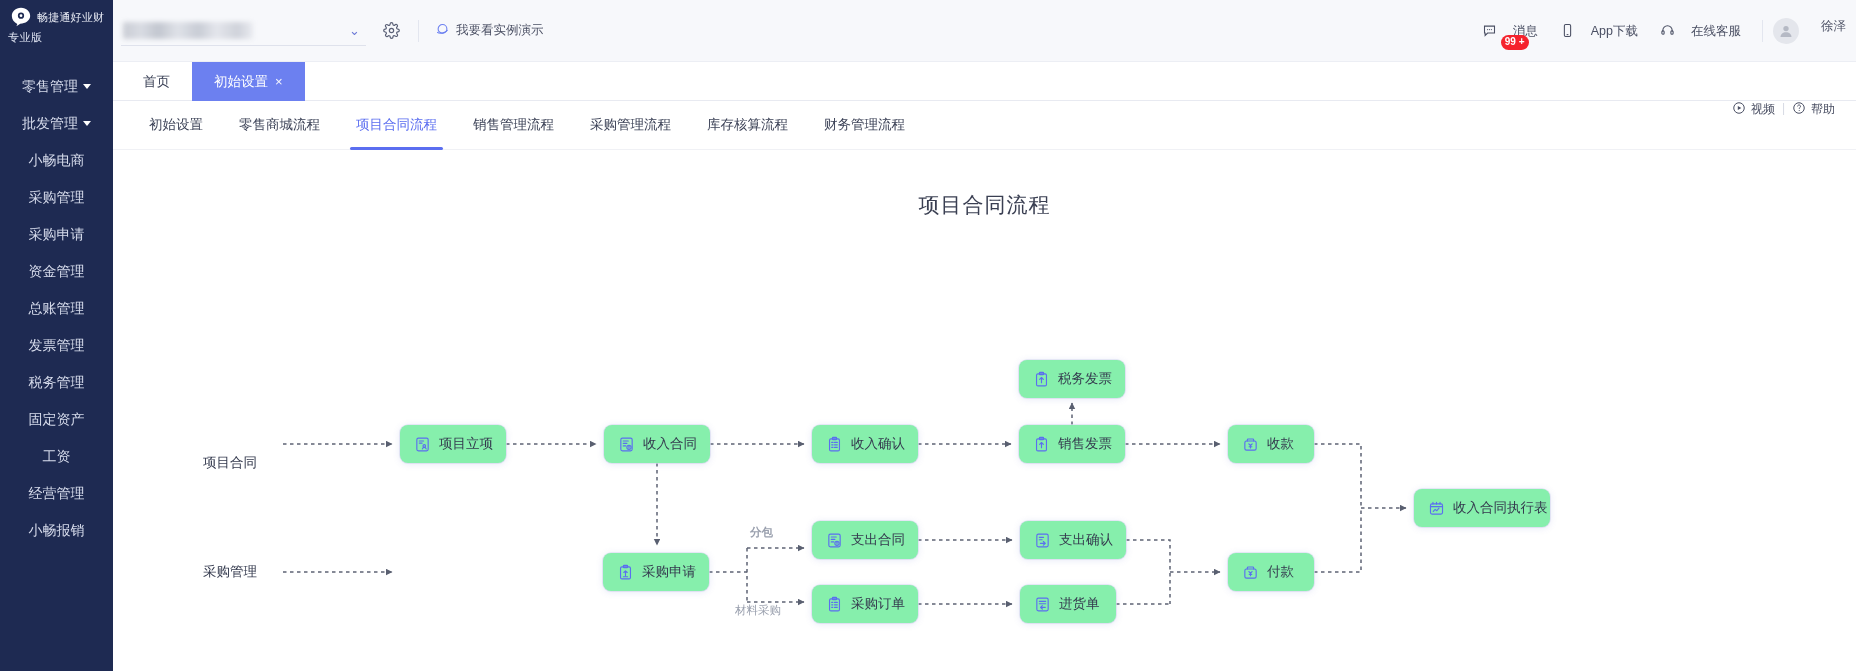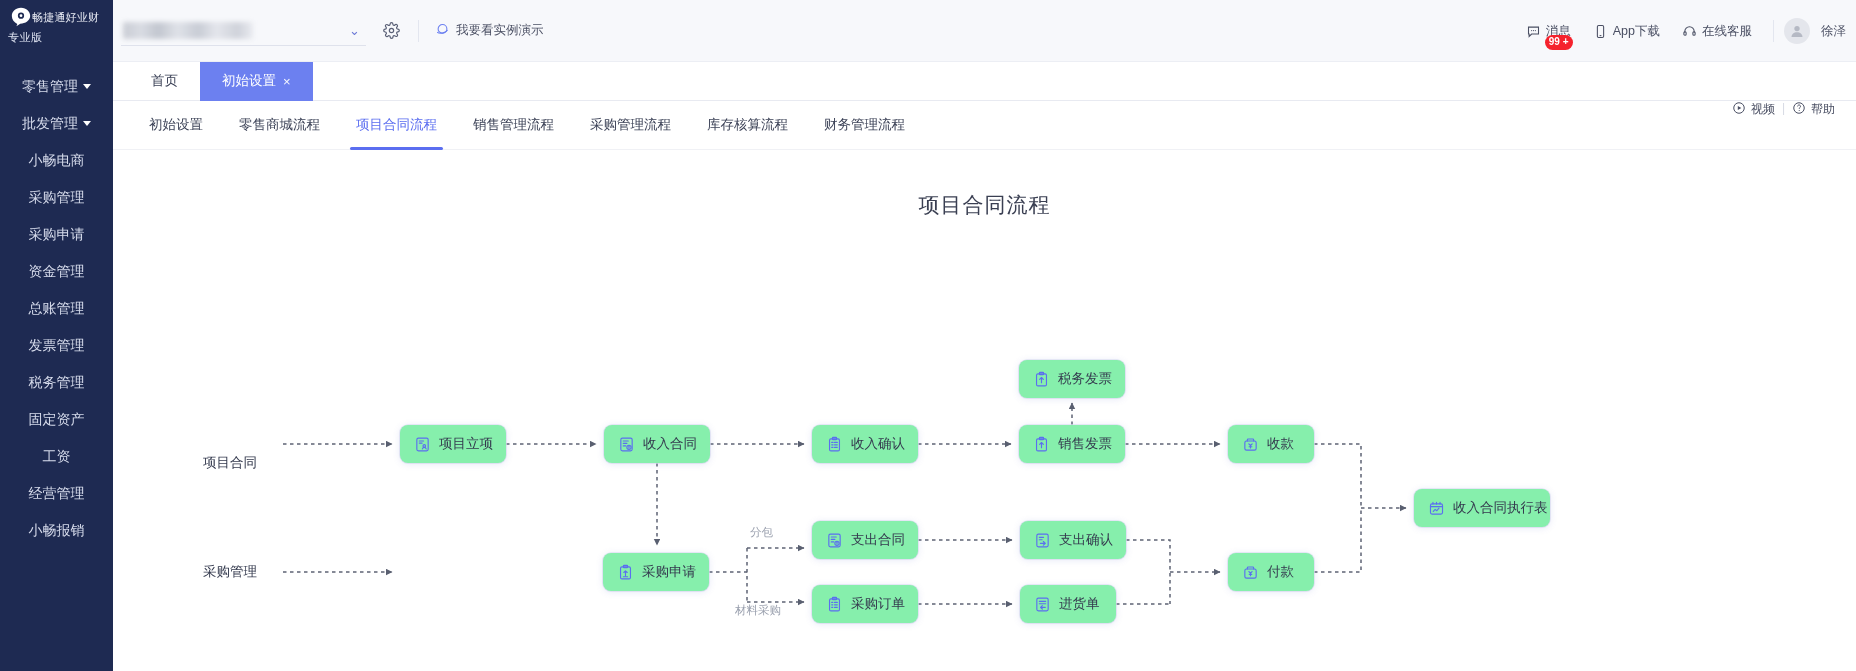--- a/index.html
+++ b/index.html
@@ -19,21 +19,21 @@
     width: 113px; height: 671px;
     background: #1e2a52;
     display: flex; flex-direction: column;
     z-index: 5;
   }
   .logo-wrap {
     height: 62px; padding: 6px 0 0 0;
     display: flex; flex-direction: column; align-items: flex-start;
     position: relative;
   }
-  .logo-row { display: flex; align-items: center; padding-left: 10px; }
+  .logo-row { display: flex; align-items: center; gap: 5px; padding-left: 10px; }
   .logo-mark {
     width: 22px; height: 22px; flex: 0 0 22px;
     position: relative;
   }
   .logo-mark svg { display:block; }
   .logo-text {
     color: #e9ecf5; font-size: 11px; letter-spacing: .2px;
     white-space: nowrap; overflow: hidden; max-width: 70px;
   }
   .logo-pro {
@@ -98,21 +98,21 @@
   .demo-link {
     display: flex; align-items: center; gap: 6px;
     color: #4a4f63; font-size: 12.5px; cursor: pointer; white-space: nowrap;
   }
 
   .topbar-right {
     position: absolute; right: 8px; top: 0; height: 62px;
     display: flex; align-items: center; gap: 0;
   }
   .tr-item {
-    display: flex; align-items: center; gap: 5px;
+    display: flex; gap: 16px;
     color: #4a4f63; font-size: 12.5px;
     padding: 0 11px; cursor: pointer; position: relative;
     white-space: nowrap;
   }
   .badge {
     position: absolute; top: 12px; left: 30px;
     background: #f5222d; color: #fff;
     font-size: 10px; line-height: 14px;
     height: 15px; min-width: 25px; padding: 0 4px;
     border-radius: 8px; text-align: center;
@@ -123,23 +123,23 @@
     width: 26px; height: 26px; border-radius: 50%;
     background: #e4e6ec;
     display: flex; align-items: center; justify-content: center;
     margin-right: 6px;
   }
   .user-name { color:#4a4f63; font-size: 12.5px; white-space: nowrap; }
 
   
   .wintabs {
     height: 39px; background: #ffffff;
-    display: flex; align-items: center;
+    display: flex; align-items: flex-start;
     border-bottom: 1px solid #e8eaf1;
-    padding-left: 16px;
+    padding-left: 8px;
   }
   .wtab {
     height: 39px; display: flex; align-items: center;
     padding: 0 22px; font-size: 13.5px; color: #3c4257;
     cursor: pointer; gap: 7px; white-space: nowrap;
   }
   .wtab.active { background: #6c80f0; color: #ffffff; }
   .wtab .x { font-size: 13px; opacity: .95; }
 
   
@@ -464,21 +464,21 @@
 
             <path d="M1201,422 L1248,422 L1248,358"></path>
 
             <path d="M1248,358 L1293,358" marker-end="url(#ah)"></path>
           </g>
         </svg>
 
         <div id="nodeLayer">
             <div class="rowlabel" style="left: 90px; top: 285px; margin-top: 19px;">项目合同</div>
             <div class="rowlabel" style="left: 90px; top: 413px;">采购管理</div>
-            <div class="edgelabel" style="left: 637px; top: 375px;">分包</div>
+            <div class="edgelabel" style="left: 637px; top: 375px; font-weight: bold;">分包</div>
             <div class="edgelabel" style="left: 622px; top: 453px;">材料采购</div>
             <div class="node" style="left: 287px; top: 275px; width: 106px;">
               <span class="ic">
                 <svg width="17" height="17" viewBox="0 0 24 24" fill="none" stroke="#5b6ef0" stroke-width="1.6" stroke-linecap="round" stroke-linejoin="round">
                   <rect x="4" y="3" width="16" height="18" rx="2.2"></rect>
                   <path d="M7.5 7h6M7.5 10h4"></path>
                   <circle cx="14.5" cy="14" r="1.8"></circle>
                   <path d="M11.8 18.2c.5-1.4 1.5-2.1 2.7-2.1s2.2.7 2.7 2.1"></path>
                 </svg>
               </span>

